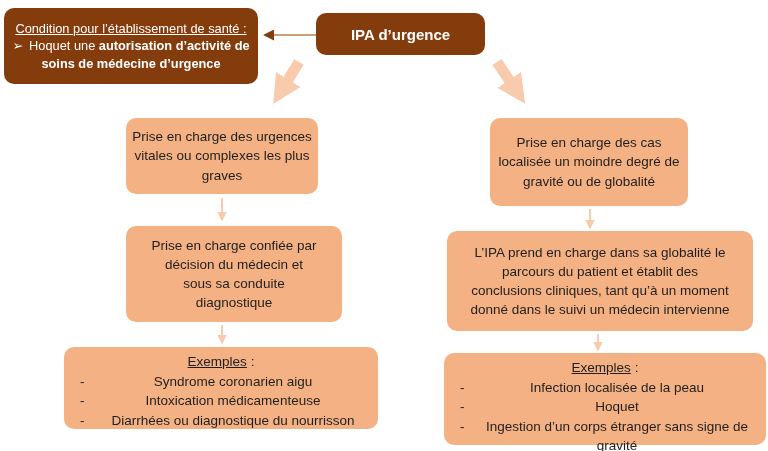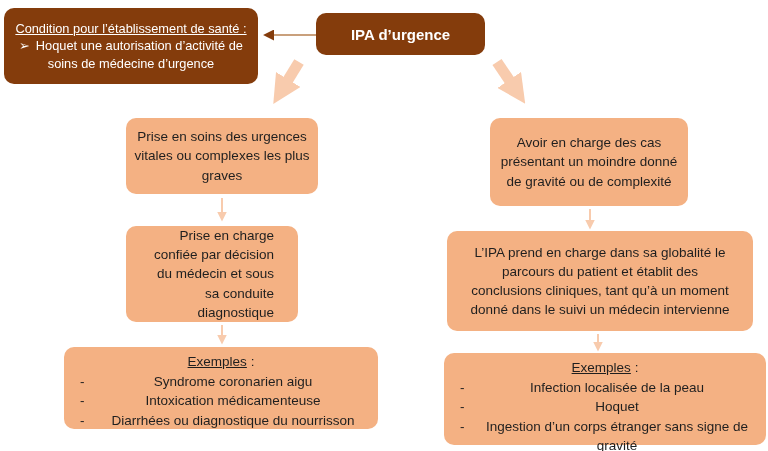--- a/index.html
+++ b/index.html
@@ -30,40 +30,40 @@
     font-weight: bold; font-size: 15px;
     z-index: 2;
   }
   .condition-box {
     left: 4px; top: 8px; width: 254px; height: 76px;
     font-size: 12.8px; line-height: 1.38;
     padding: 20px 8px;
     z-index: 2;
   }
   .condition-title { text-decoration: underline; }
-  .condition-item .bold-seg { font-weight: normal; margin-top: 16px; }
+  .condition-item .bold-seg { font-weight: bold; margin-top: 16px; }
   .bullet-glyph { margin-right: 6px; }
 
   
   .orange-box {
     background: #F4B183;
     border-radius: 10px;
     display: flex;
     flex-direction: column;
     align-items: center;
     justify-content: center;
     text-align: center;
     font-size: 13.5px;
     line-height: 1.42;
     z-index: 2;
   }
   .orange-box .bold-seg { font-weight: normal; }
 
   .left-box-1  { left: 126px; top: 118px; width: 192px; height: 76px; padding: 4px 6px; }
-  .left-box-2  { left: 126px; top: 226px; width: 172px; height: 96px; padding: 4px 24px; text-align: right; }
+  .left-box-2  { left: 126px; top: 226px; width: 216px; height: 96px; padding: 4px 24px; }
   .right-box-1 { left: 490px; top: 118px; width: 198px; height: 88px; padding: 4px 8px; }
   .right-box-2 { left: 447px; top: 231px; width: 306px; height: 100px; padding: 20px 20px; }
 
   
   .examples-box {
     background: #F4B183;
     border-radius: 10px;
     font-size: 13.5px;
     line-height: 1.45;
     padding: 5px 10px 6px 10px;
@@ -111,21 +111,21 @@
       <span class="bullet-glyph">➢</span><span>Hoquet une </span><span class="bold-seg">autorisation d’activité de soins de médecine d’urgence</span>
     </div>
   </div>
 
   <div class="abs dark-box ipa-box">
     <span>IPA d’urgence</span>
   </div>
 
   <div class="abs orange-box left-box-1">
     <div>
-      <span>Prise en soins des </span><span class="bold-seg">urgences vitales ou complexes les plus graves</span>
+      <span>Prise en charge des </span><span class="bold-seg">urgences vitales ou complexes les plus graves</span>
     </div>
   </div>
 
   <div class="abs orange-box left-box-2">
     <div>
       <span>Prise en charge confiée par </span><span class="bold-seg">décision du médecin et sous sa conduite diagnostique</span>
     </div>
   </div>
 
   <div class="abs examples-box left-examples">
@@ -141,21 +141,21 @@
       <span class="ex-text">Intoxication médicamenteuse</span>
     </div>
     <div class="ex-row">
       <span class="ex-dash">-</span>
       <span class="ex-text">Diarrhées ou diagnostique du nourrisson</span>
     </div>
   </div>
 
   <div class="abs orange-box right-box-1">
     <div>
-      <span>Avoir en charge des cas présentant un </span><span class="bold-seg">moindre donné de gravité ou de complexité</span>
+      <span>Prise en charge des cas localisée un </span><span class="bold-seg">moindre degré de gravité ou de globalité</span>
     </div>
   </div>
 
   <div class="abs orange-box right-box-2">
     <div>
       <span>L’IPA prend en charge dans sa globalité le parcours du patient et établit des conclusions cliniques, tant qu’à un </span><span class="bold-seg">moment donné dans le suivi un médecin intervienne</span>
     </div>
   </div>
 
   <div class="abs examples-box right-examples">

